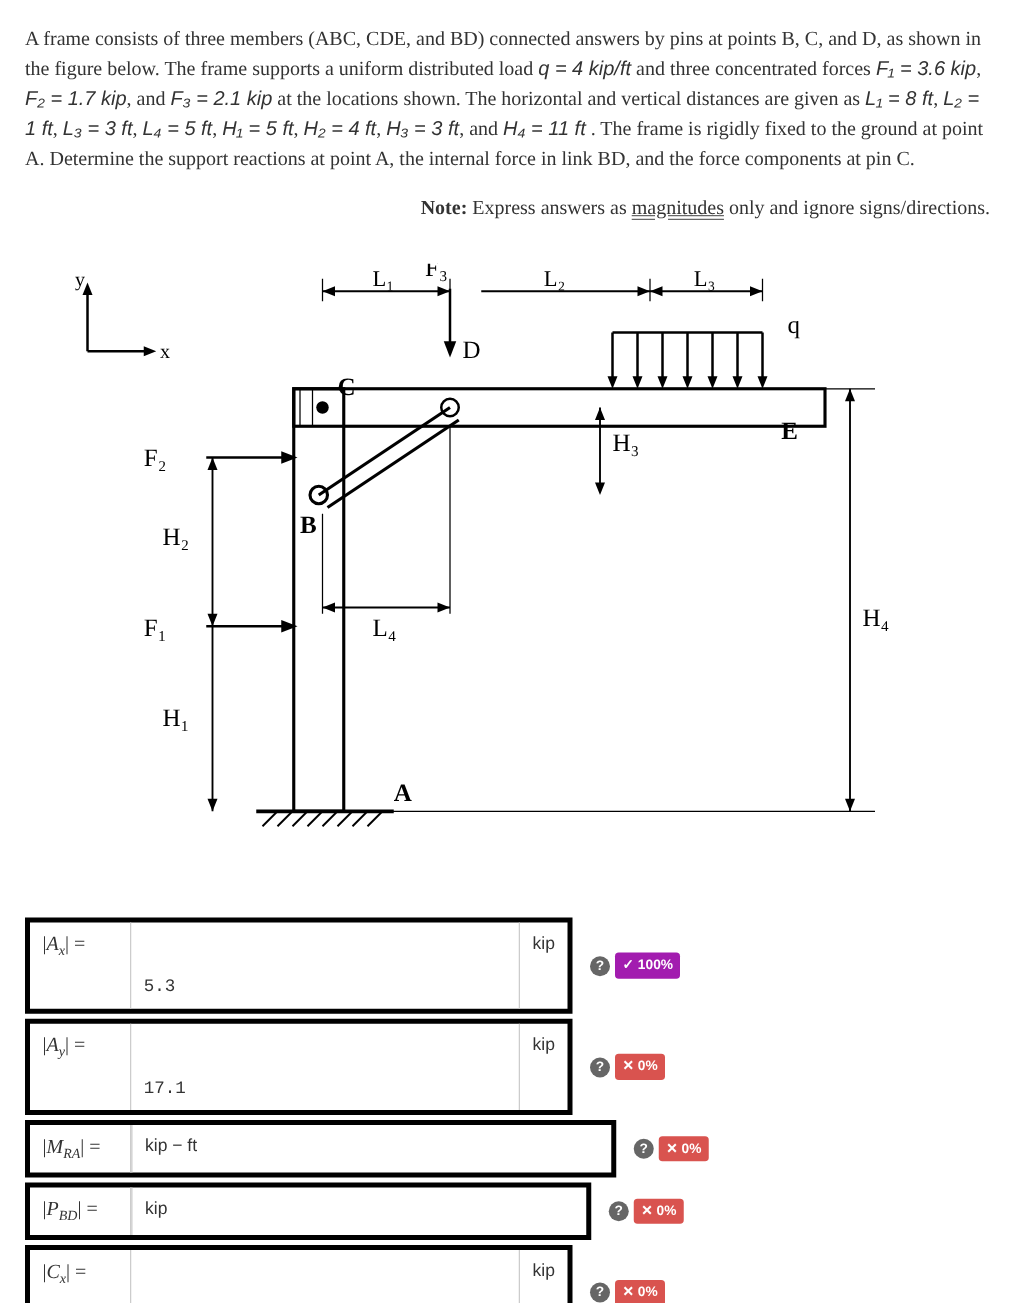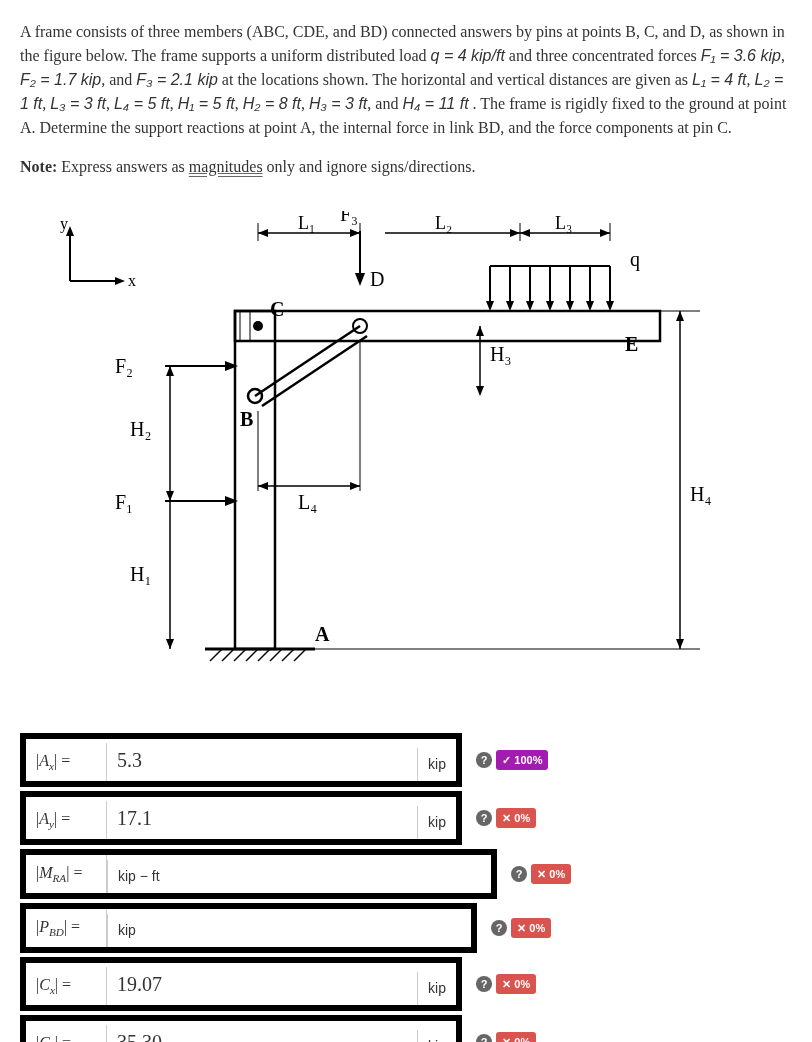--- a/index.html
+++ b/index.html
@@ -14,20 +14,21 @@
   }
   .problem-text {
     margin-bottom: 15px;
   }
   .math {
     font-style: italic;
     font-family: Liberation Sans, sans-serif;
   }
   .note {
     margin-bottom: 32px;
+    text-align: right;
   }
   .note b {
     font-weight: bold;
   }
   .underline {
     text-decoration: underline;
     text-decoration-style: double;
     text-decoration-color: #666;
   }
   .figure {
@@ -64,35 +65,35 @@
   .badge-error {
     background: #d9534f;
   }
   .row-wrap {
     display: flex;
     align-items: center;
     margin-bottom: 4px;
   }
   .answer-box {
     display: flex;
-    border: 6px solid #000000;
-    align-items: flex-end;
+    border: 4px solid #000000;
   }
   .ans-label {
     padding: 6px 10px;
     border-right: 1px solid #ccc;
     font-family: 'Times New Roman', serif;
     min-width: 60px;
   }
   .ans-value {
     padding: 6px 10px;
-    font-family: Liberation Serif, serif;
-    font-size: 20px;
+    font-family: Liberation Mono, monospace;
+    font-size: 14px;
     text-align: left;
     flex: 1;
+    margin-top: 36px;
   }
   .ans-unit {
     padding: 6px 10px;
     font-family: Arial, sans-serif;
     font-size: 14px;
     border-left: 1px solid #ccc;
   }
   .feedback {
     margin-left: 10px;
     display: flex;
@@ -104,26 +105,26 @@
 <body>
 
 <div class="problem-text">
   <span>A frame consists of three members (ABC, CDE, and BD) connected answers by pins at points B, C, and D, as shown in the figure below. The frame supports a uniform distributed load </span>
   <span class="math">q = 4 kip/ft</span>
   <span> and three concentrated forces </span>
   <span class="math">F₁ = 3.6 kip</span>, 
   <span class="math">F₂ = 1.7 kip</span>, and 
   <span class="math">F₃ = 2.1 kip</span>
   <span> at the locations shown. The horizontal and vertical distances are given as </span>
-  <span class="math">L₁ = 4 ft</span>, 
+  <span class="math">L₁ = 8 ft</span>, 
   <span class="math">L₂ = 1 ft</span>, 
   <span class="math">L₃ = 3 ft</span>, 
   <span class="math">L₄ = 5 ft</span>, 
   <span class="math">H₁ = 5 ft</span>, 
-  <span class="math">H₂ = 8 ft</span>, 
+  <span class="math">H₂ = 4 ft</span>, 
   <span class="math">H₃ = 3 ft</span>, and 
   <span class="math">H₄ = 11 ft</span>
   <span>. The frame is rigidly fixed to the ground at point A. Determine the support reactions at point A, the internal force in link BD, and the force components at pin C.</span>
 </div>
 
 <div class="note">
   <b>Note:</b>
   <span> Express answers as </span>
   <span class="underline">magnitudes</span>
   <span> only and ignore signs/directions.</span>

